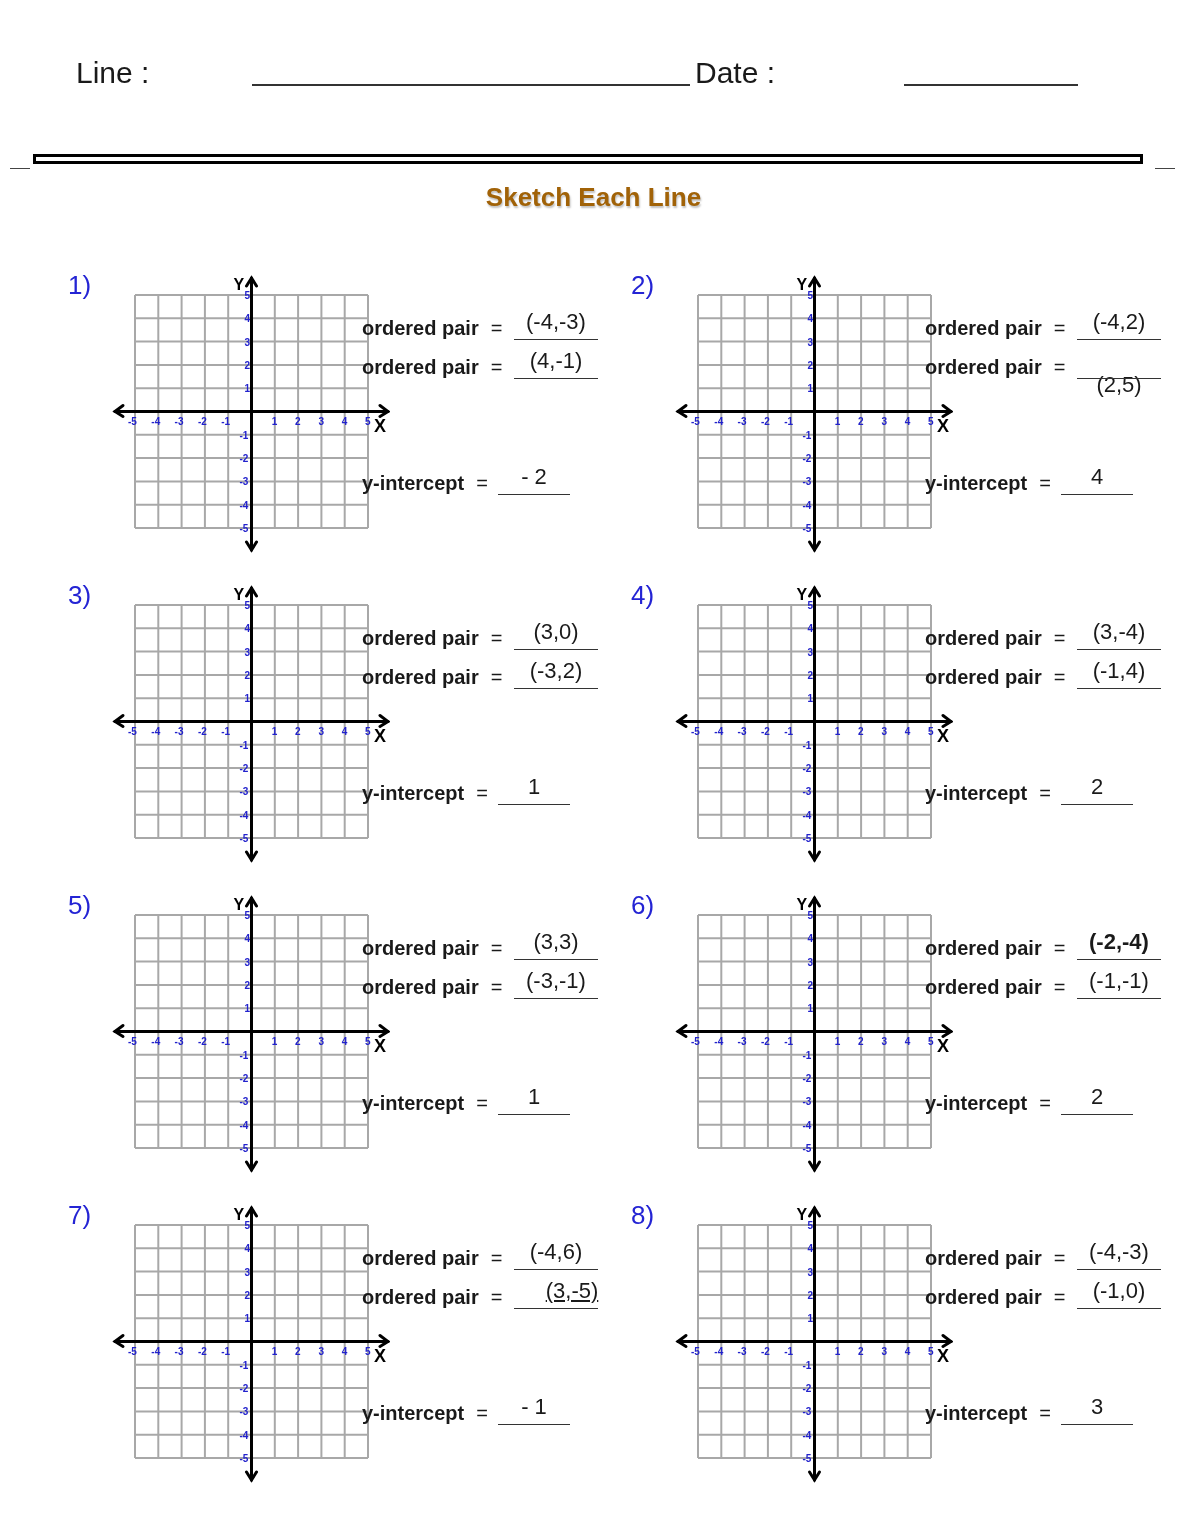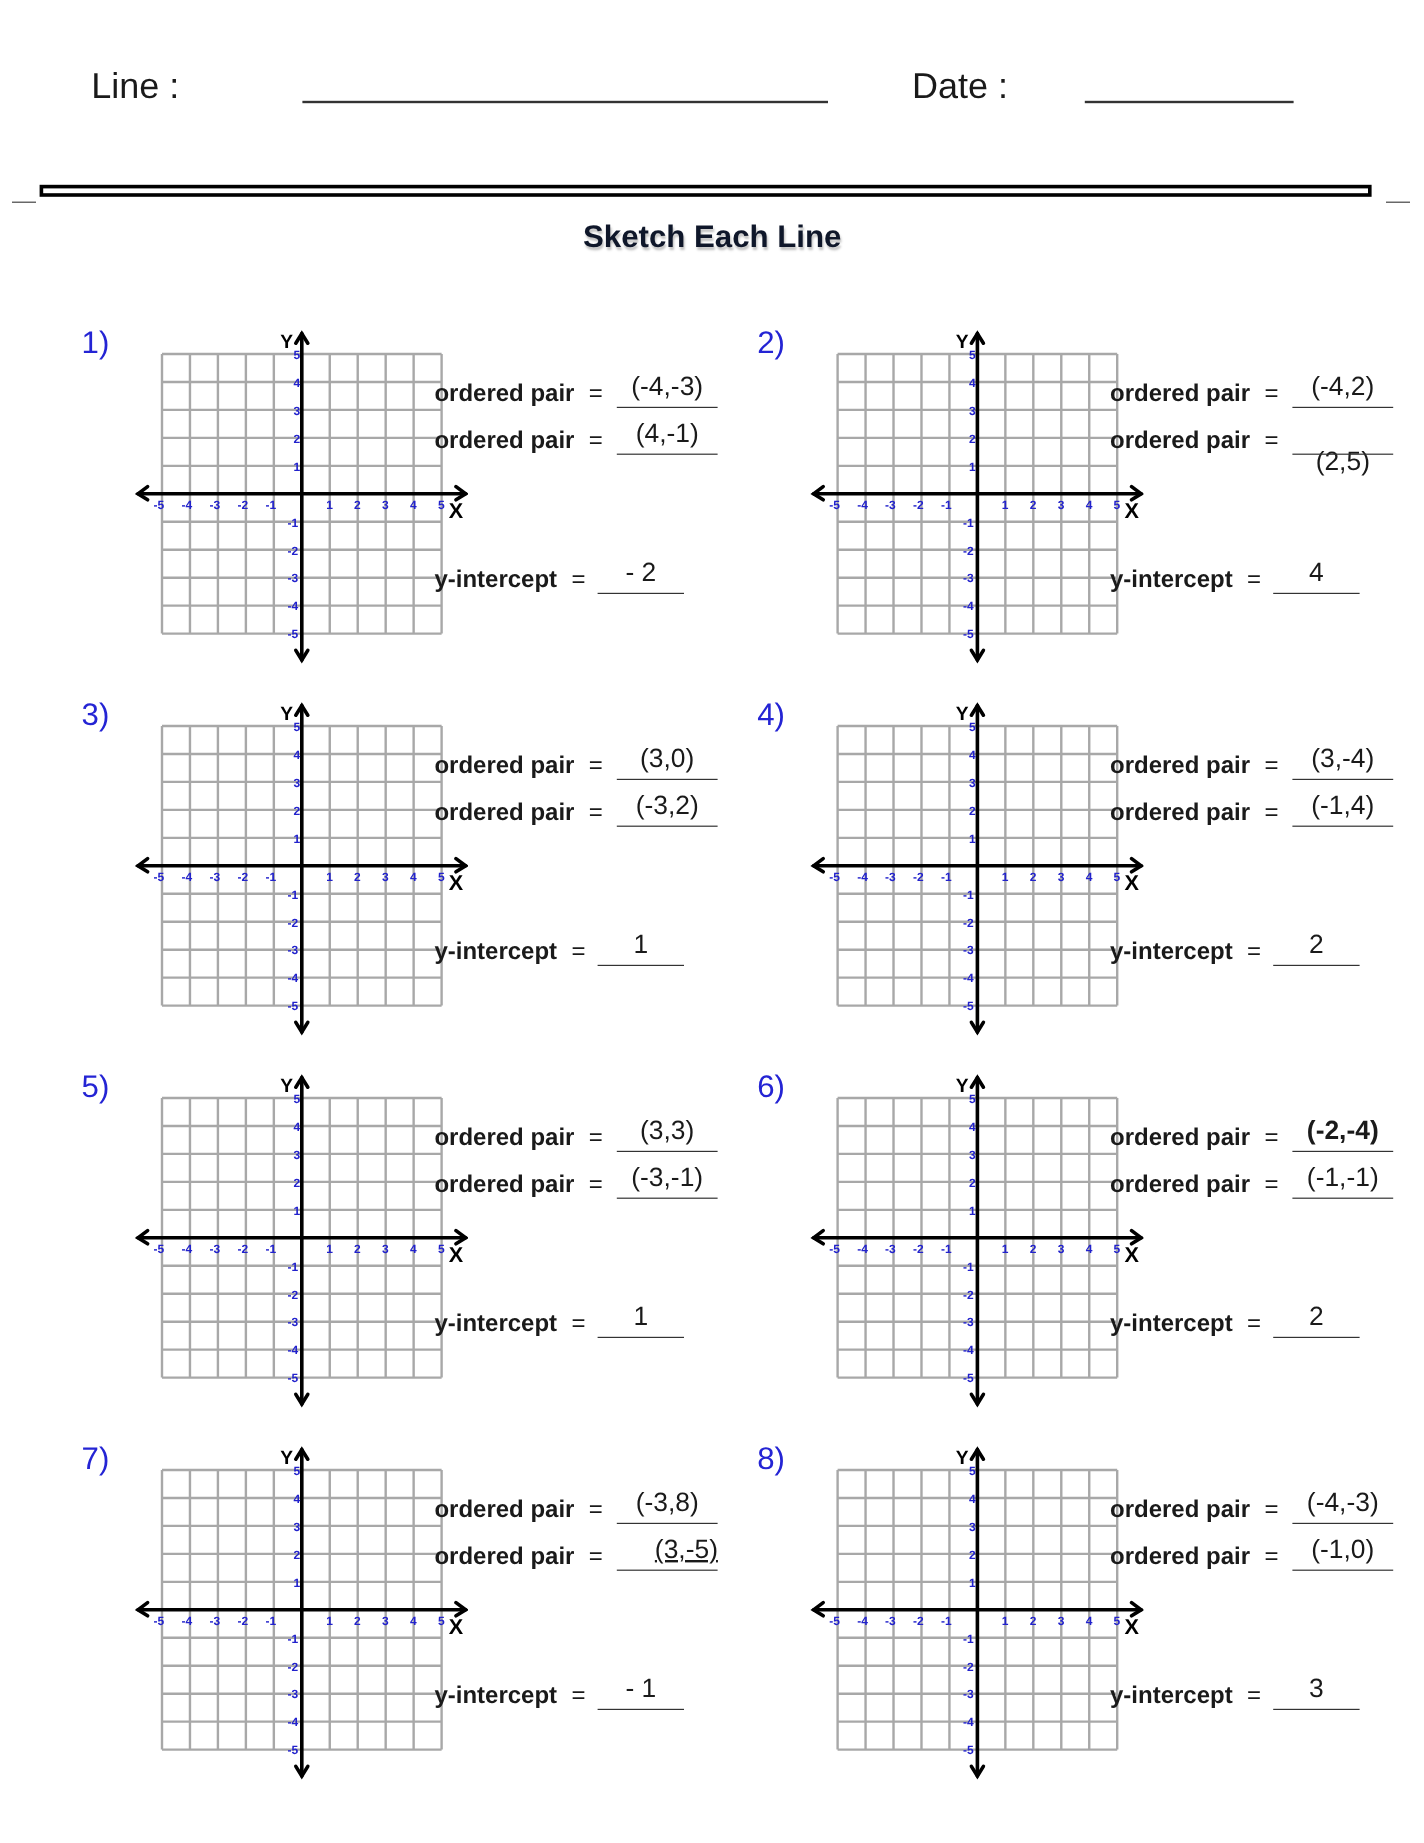--- a/index.html
+++ b/index.html
@@ -4,37 +4,37 @@
 <style>
   html, body { margin:0; padding:0; background:#fff; }
   body { width:1187px; height:1536px; position:relative; overflow:hidden;
          font-family:"Liberation Sans", sans-serif; color:#111; }
   .hdr-label { position:absolute; font-size:30px; color:#1a1a1a; top:56px; }
   .hdr-line { position:absolute; height:2px; background:#333; }
   .double-rule { position:absolute; left:33px; top:154px; width:1104px; height:4px;
                  border:3px solid #000; background:#fff; }
   .dash { position:absolute; height:1px; background:#444; top:168px; width:20px; }
   .title { position:absolute; top:182px; left:0; width:1187px; text-align:center;
-           font-size:26px; font-weight:bold; color:#0f172a;
+           font-size:26px; font-weight:bold; color:#a16207;
            text-shadow:1px 2px 2px rgba(0,0,0,0.25); }
   .problem { position:absolute; width:560px; height:300px; }
   .pnum { position:absolute; left:-42px; top:0px; font-size:26px; color:#2424d4; }
   .graph { position:absolute; left:0; top:0; }
   .field { position:absolute; left:252px; font-size:20px; color:#1a1a1a; white-space:nowrap; }
   .field .lbl { display:inline-block;font-weight:bold; }
   .field .eq { display:inline-block; margin-left:10px; }
   .field .ans { position:absolute; top:-8px; font-size:22px; text-align:center; color:#1a1a1a; }
   .field .uline { position:absolute; height:1px; background:#333; }
 </style>
 </head>
 <body>
 
 <div class="hdr-label" style="left:76px;">Line :</div>
 <div class="hdr-line" style="left:252px; top:84px; width:438px;"></div>
-<div class="hdr-label" style="left:760px;">Date :</div>
+<div class="hdr-label" style="left:695px;">Date :</div>
 <div class="hdr-line" style="left:904px; top:84px; width:174px;"></div>
 
 <div class="dash" style="left:10px;"></div>
 <div class="double-rule"></div>
 <div class="dash" style="left:1155px;"></div>
 
 <div class="title">Sketch Each Line</div>
 
 <div id="problems">
     <div class="problem" style="left: 110px; top: 270px;">
@@ -548,21 +548,21 @@
           <text x="109.5" y="97.2">1</text>
           <text x="104.5" y="143.8">-1</text>
           <text x="104.5" y="167.1">-2</text>
           <text x="104.5" y="190.4">-3</text>
           <text x="104.5" y="213.7">-4</text>
           <text x="104.5" y="237">-5</text>
         </g>
       </svg>
     <div class="field f1" style="top:47px;">
       <span class="lbl">ordered pair</span><span class="eq" style="margin-left: 12px;">=</span>
-      <span class="ans" style="left:152px; width:84px;">(-3,8)</span>
+      <span class="ans" style="left:152px; width:84px;">(-4,6)</span>
       <span class="uline" style="left:152px; top:22px; width:84px;"></span>
     </div>
     <div class="field f2" style="top:86px;">
       <span class="lbl">ordered pair</span><span class="eq" style="margin-left: 12px;">=</span>
       <span class="ans" style="left:168px; width:84px;text-decoration:underline;">(3,-5)</span>
       <span class="uline" style="left:152px; top:22px; width:84px;"></span>
     </div>
     <div class="field f3" style="top:202px;">
       <span class="lbl">y-intercept</span><span class="eq" style="margin-left: 12px;">=</span>
       <span class="ans" style="left:136px; width:72px;">- 1</span>

